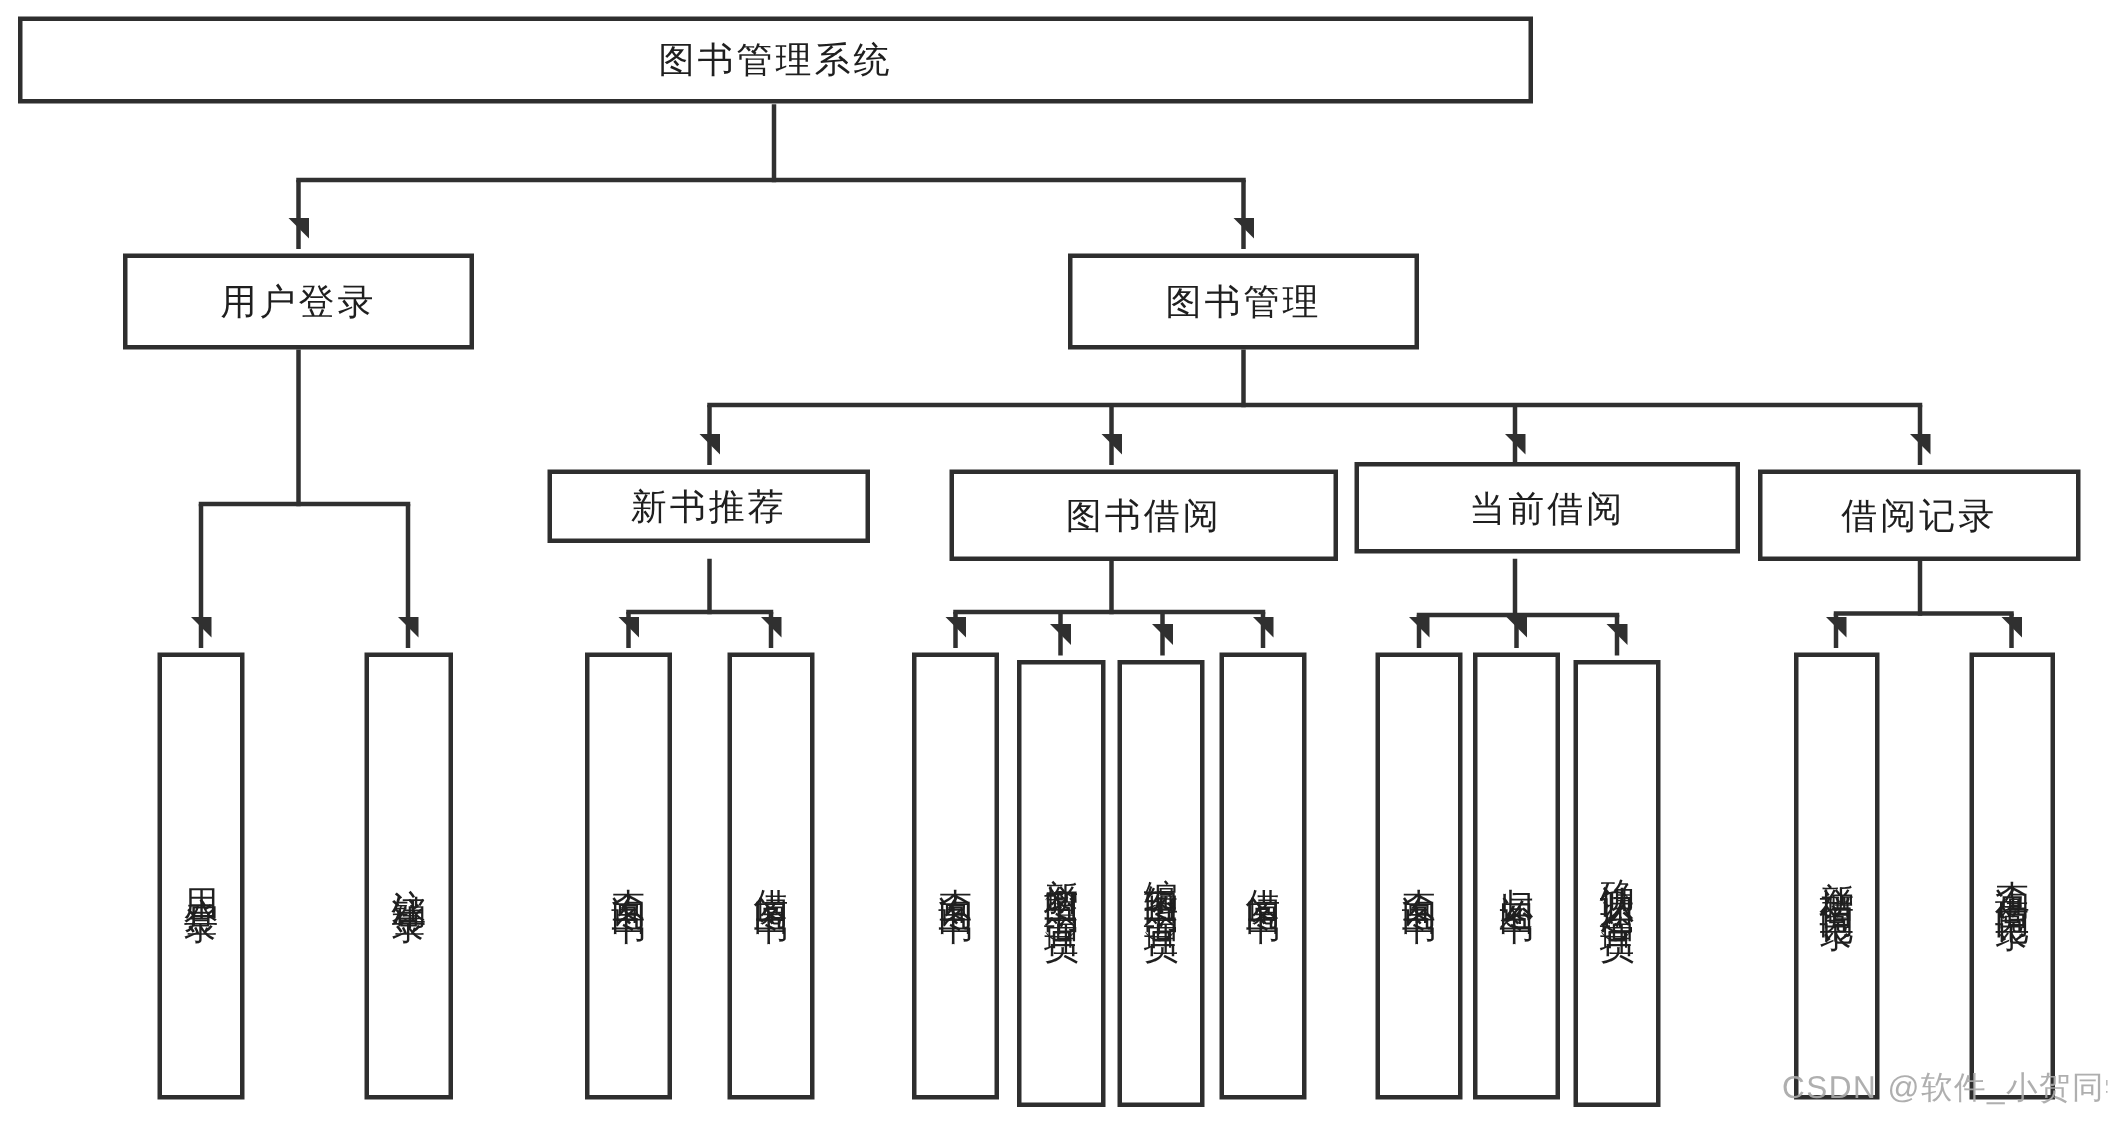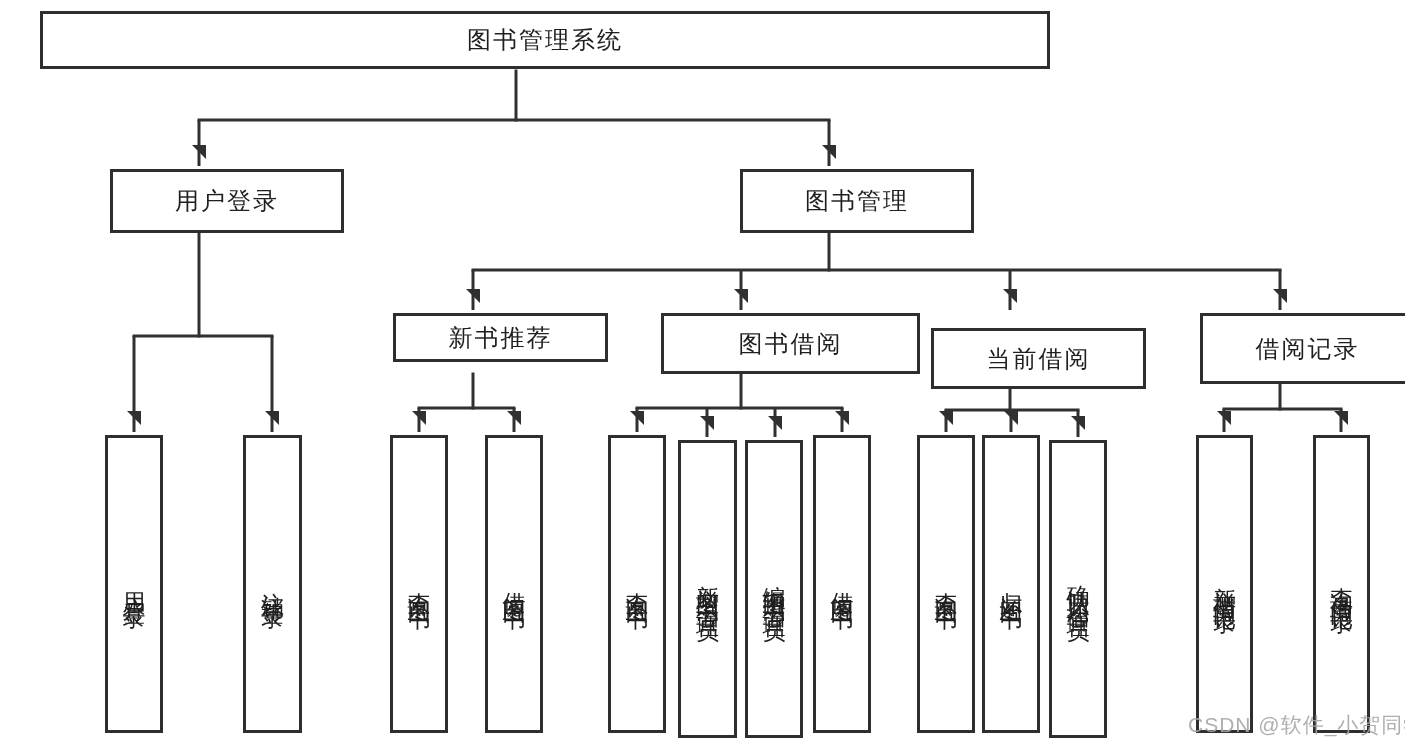--- a/index.html
+++ b/index.html
@@ -5,21 +5,21 @@
   html,body{margin:0;padding:0;}
   body{
     width:1405px;height:747px;position:relative;background:#ffffff;overflow:hidden;
     font-family:"Liberation Sans","DejaVu Sans",sans-serif;
   }
   #stage{position:absolute;left:0;top:0;width:1405px;height:747px;}
   svg.connectors{position:absolute;left:0;top:0;z-index:1;}
   .hbox{
     position:absolute;z-index:2;background:#ffffff;border:3px solid #2e2e2e;
     display:flex;align-items:center;justify-content:center;box-sizing:border-box;
-    color:#1f1f1f;font-size:24px;letter-spacing:2px;white-space:nowrap;margin-left:28px;
+    color:#1f1f1f;font-size:24px;letter-spacing:2px;white-space:nowrap;
   }
   .vbox{
     position:absolute;z-index:2;background:#ffffff;border:3px solid #2e2e2e;
     display:flex;align-items:center;justify-content:center;box-sizing:border-box;
     color:#1f1f1f;
   }
   .vbox span{
     writing-mode:vertical-rl;text-orientation:mixed;
     font-size:23px;letter-spacing:5px;line-height:1;white-space:nowrap;
   }
@@ -93,24 +93,24 @@
   <div class="hbox" style="left:712px;top:169px;width:234px;height:64px">
     <span>图书管理</span>
   </div>
 
   <div class="hbox" style="left:365px;top:313px;width:215px;height:49px">
     <span>新书推荐</span>
   </div>
   <div class="hbox" style="left:633px;top:313px;width:259px;height:61px">
     <span>图书借阅</span>
   </div>
-  <div class="hbox" style="left:903px;top:328px;width:215px;height:61px">
+  <div class="hbox" style="left:903px;top:308px;width:257px;height:61px">
     <span>当前借阅</span>
   </div>
-  <div class="hbox" style="left:1172px;top:313px;width:215px;height:71px">
+  <div class="hbox" style="left:1172px;top:313px;width:215px;height:61px">
     <span>借阅记录</span>
   </div>
 
   <div class="vbox" style="left:105px;top:435px;width:58px;height:298px">
     <span>用户登录</span>
   </div>
   <div class="vbox" style="left:243px;top:435px;width:59px;height:298px">
     <span>注销登录</span>
   </div>
 

